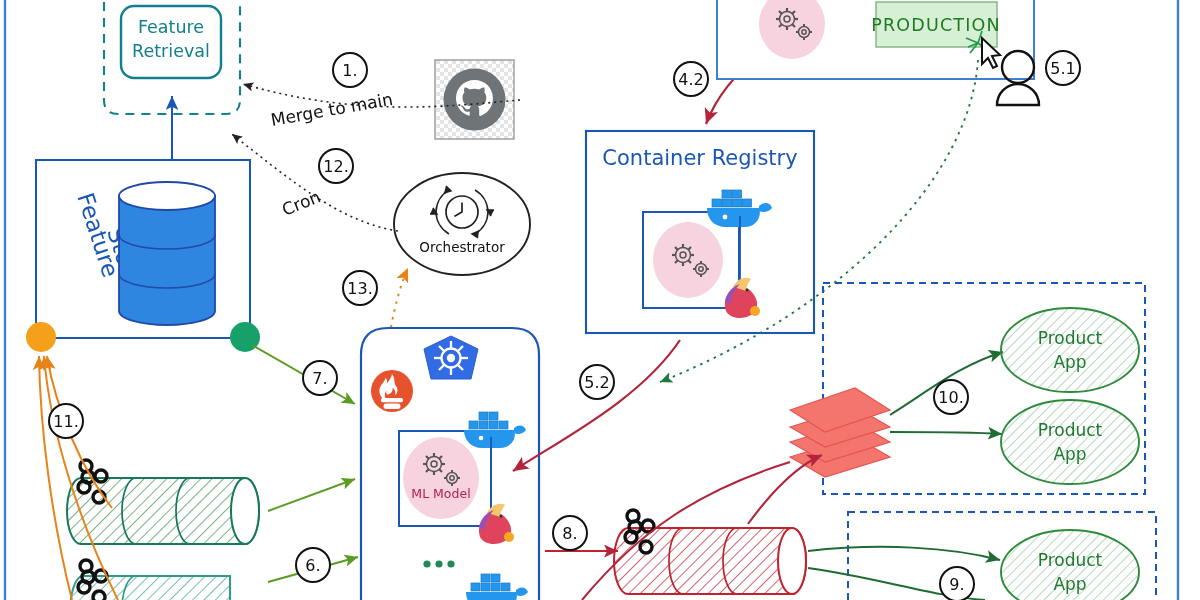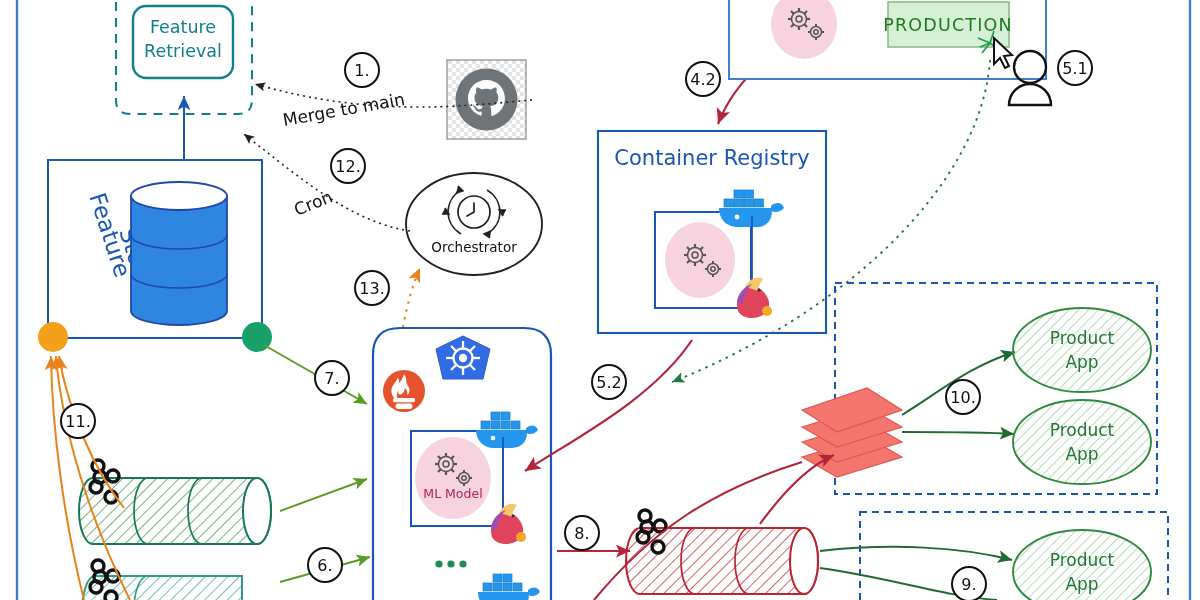--- a/index.html
+++ b/index.html
@@ -1,18 +1,18 @@
 <!DOCTYPE html>
 <html><head>
 <meta charset="utf-8">
 <style>
   html,body{margin:0;padding:0;background:#ffffff;}
   body{width:1200px;height:600px;overflow:hidden;
        font-family:"DejaVu Sans","Liberation Sans",sans-serif;}
-  #stage{position:relative;width:1044px;height:600px;background:#fff;margin-left:12px;}
+  #stage{position:relative;width:1044px;height:600px;background:#fff;}
   svg#canvas{position:absolute;left:0;top:0;width:1200px;height:600px;}
   .hand{font-family:"DejaVu Sans","Liberation Sans",sans-serif;}
 </style>
 </head>
 <body>
 
 <div id="stage">
 <svg id="canvas" viewBox="0 0 1200 600">
 
   <defs>

